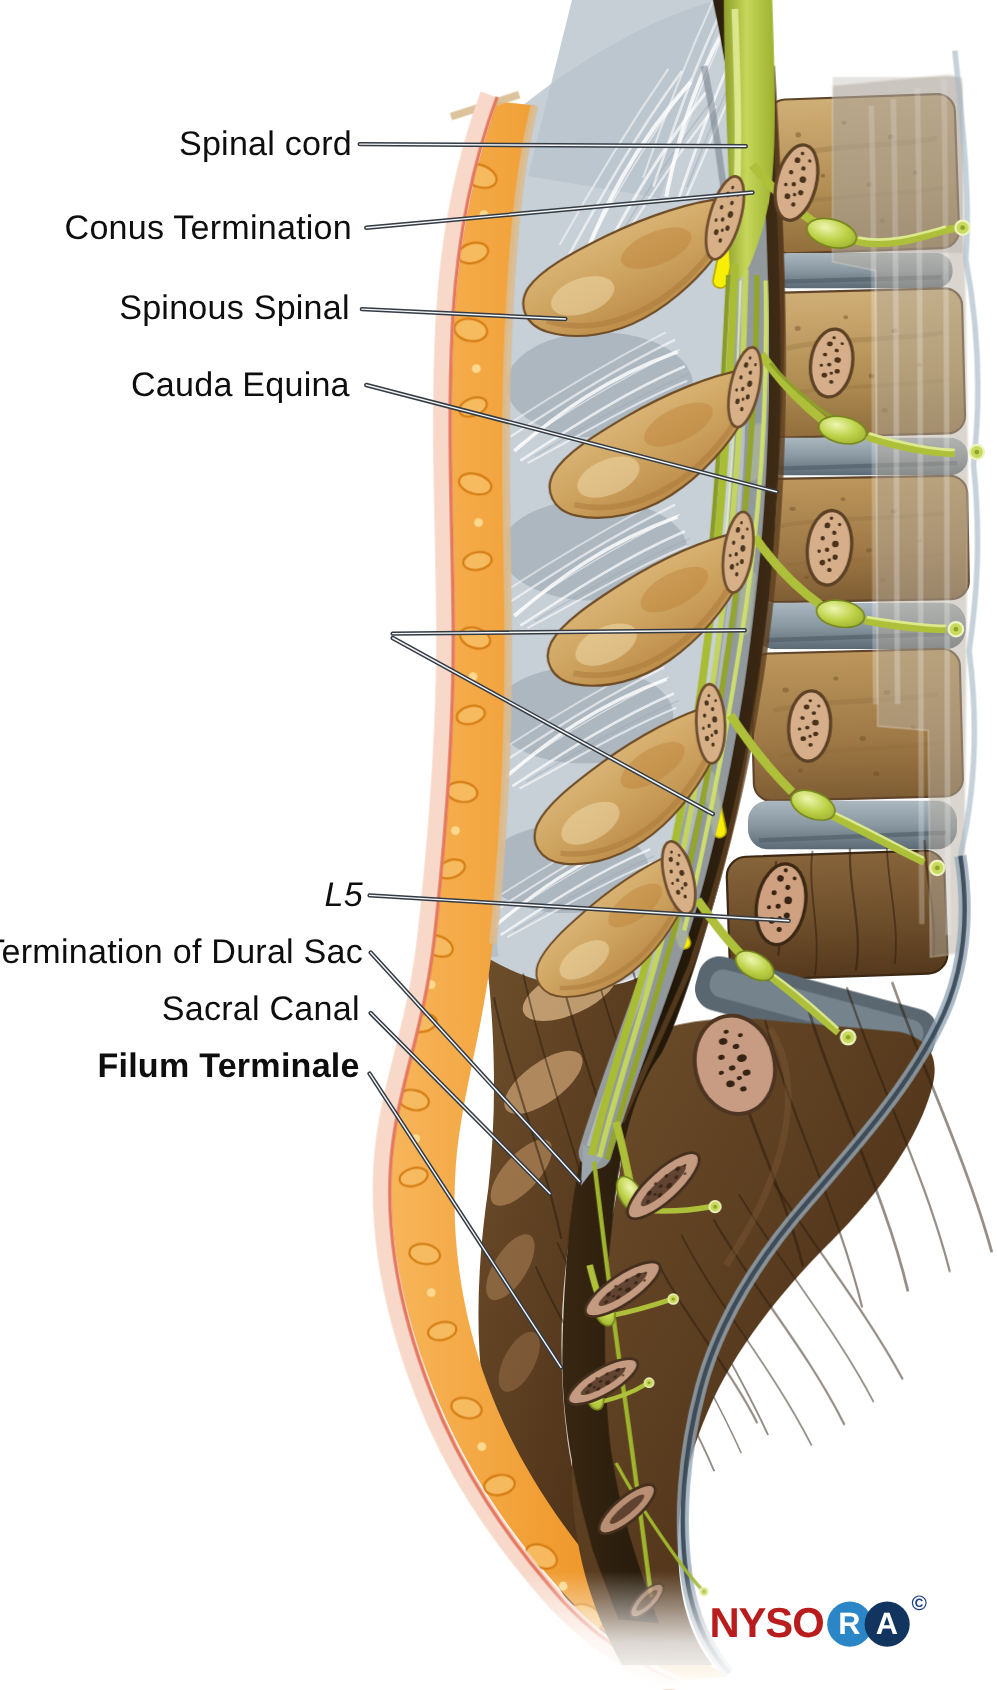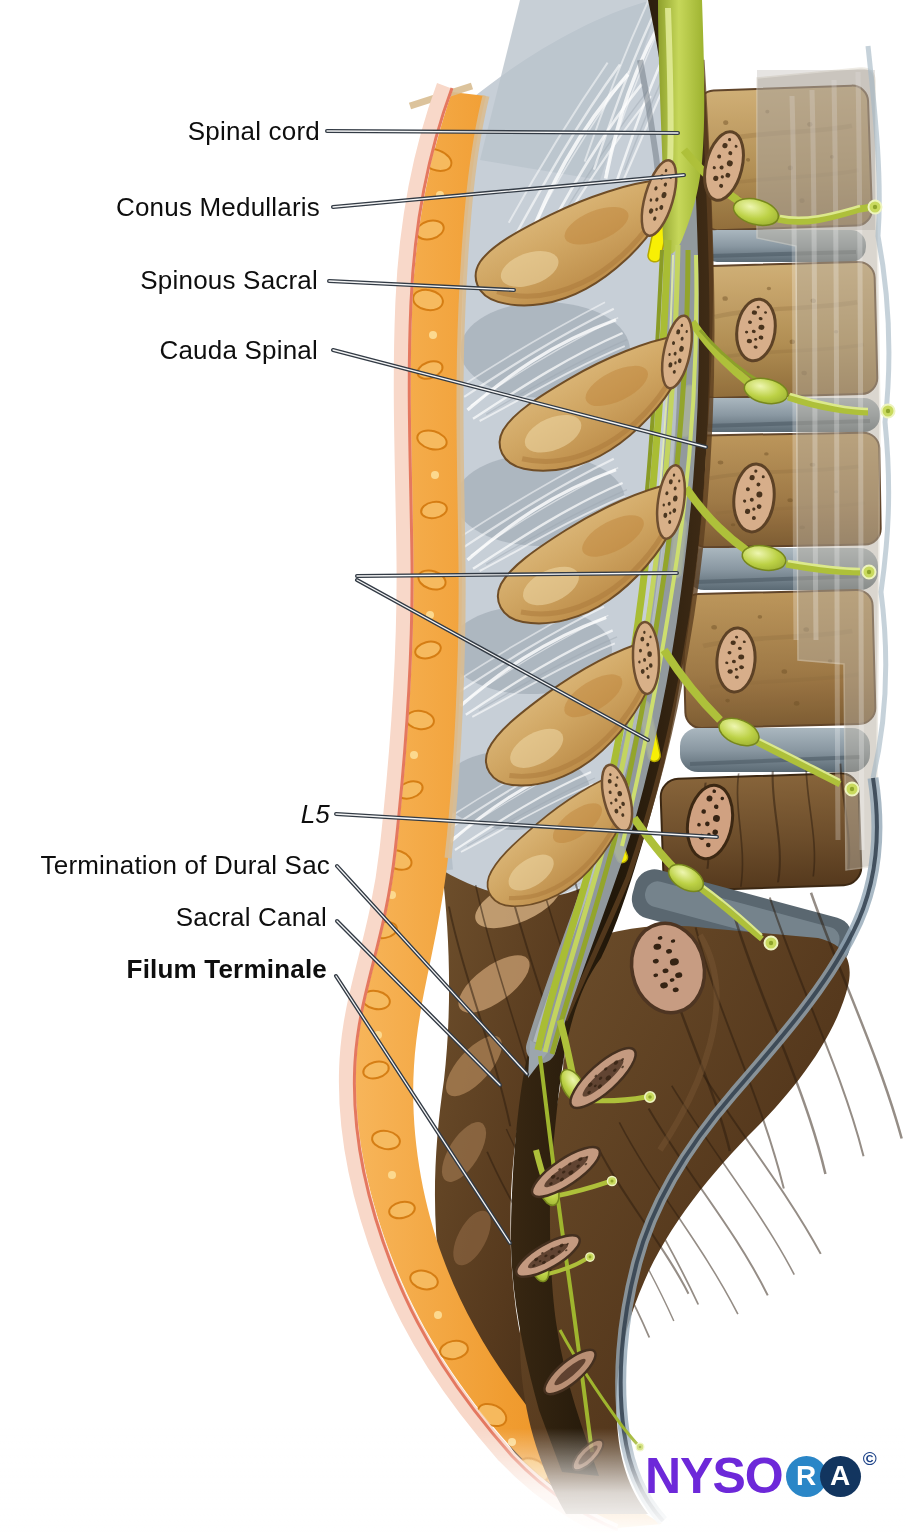--- a/index.html
+++ b/index.html
@@ -3,27 +3,27 @@
 <meta charset="utf-8">
 <style>
   html,body{margin:0;padding:0;background:#fff;}
   .stage{
     position:relative;width:906px;height:1536px;background:#ffffff;overflow:hidden;
     font-family:"Liberation Sans", sans-serif;
   }
   .stage svg{position:absolute;left:0;top:0;}
   .lbl{
     position:absolute;white-space:nowrap;text-align:right;
-    font-size:26px;line-height:36px;color:#0e0e0e;letter-spacing:0.2px;
+    font-size:31px;line-height:36px;color:#0e0e0e;letter-spacing:0.2px;
   }
   .logo{
     position:absolute;left:645px;top:1450px;display:flex;align-items:center;height:52px;
   }
   .logo-word{
-    font-weight:bold;font-size:50px;color:#6d28d9;letter-spacing:-1px;line-height:52px;
+    font-weight:bold;font-size:38px;color:#b91c1c;letter-spacing:-1px;line-height:52px;
   }
   .logo-badge{
     width:41px;height:41px;border-radius:50%;display:flex;align-items:center;justify-content:center;
     color:#ffffff;font-weight:bold;font-size:28px;line-height:1;
   }
   .logo-badge-r{background:#2a86c7;margin-left:3px;z-index:1;}
   .logo-badge-a{background:#12355f;margin-left:-7px;z-index:2;}
   .logo-copy{
     font-size:19px;font-weight:bold;color:#1c4288;align-self:flex-start;margin-left:2px;margin-top:-2px;
   }
@@ -504,23 +504,23 @@
           <path d="M357,580 L648,740"></path>
       <path d="M336,814 L717,837"></path>
           <path d="M337,866 L527,1074"></path>
           <path d="M337,921 L500,1085"></path>
       <path d="M336,976 L510,1243"></path>
     </g>
   </g>
 </svg>
 
 <div class="lbl" style="top:113px; right:586px;">Spinal cord</div>
-<div class="lbl" style="top:189px; right:586px;">Conus Medullaris</div>
-<div class="lbl" style="top:262px; right:588px;">Spinous Sacral</div>
-<div class="lbl" style="top:332px; right:588px;">Cauda Spinal</div>
+<div class="lbl" style="top:189px; right:586px;">Conus Termination</div>
+<div class="lbl" style="top:262px; right:588px;">Spinous Spinal</div>
+<div class="lbl" style="top:332px; right:588px;">Cauda Equina</div>
 <div class="lbl" style="top:796px; right:576px;font-style:italic;">L5</div>
 <div class="lbl" style="top:847px; right:576px;">Termination of Dural Sac</div>
 <div class="lbl" style="top:899px; right:579px;">Sacral Canal</div>
 <div class="lbl" style="top:951px; right:579px;font-weight:bold;">Filum Terminale</div>
 
 <div class="logo">
   <span class="logo-word">NYSO</span>
   <span class="logo-badge logo-badge-r">R</span>
   <span class="logo-badge logo-badge-a">A</span>
   <span class="logo-copy">©</span>

